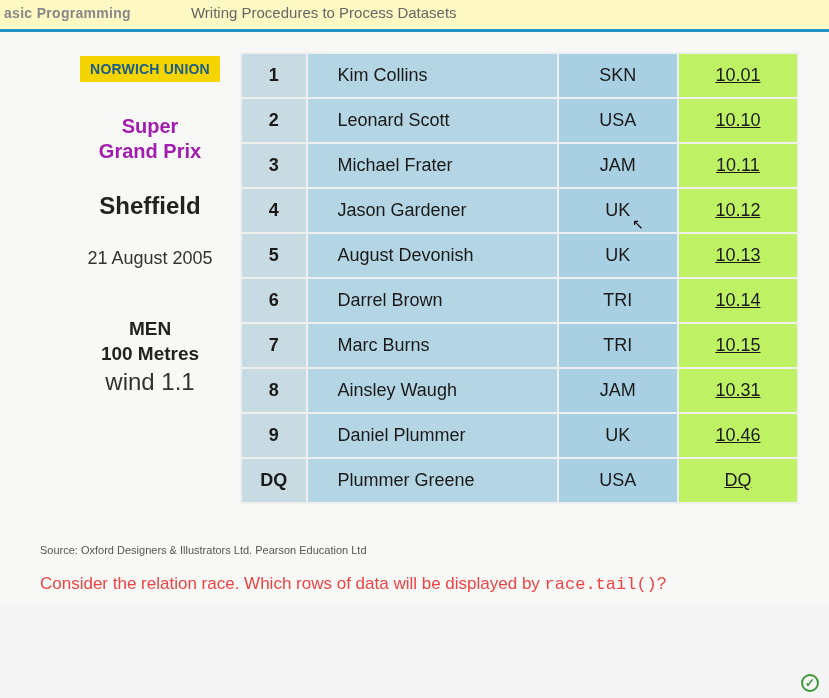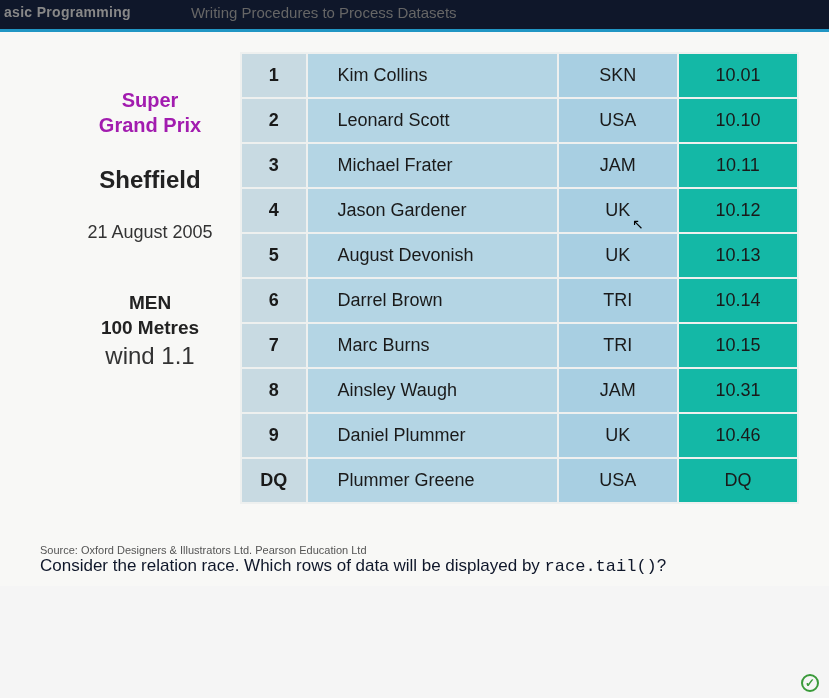--- a/index.html
+++ b/index.html
@@ -5,24 +5,24 @@
     * { box-sizing: border-box; margin: 0; padding: 0; }
     body {
       font-family: Arial, Helvetica, sans-serif;
       background: #f5f5f5;
       width: 829px;
       height: 698px;
       overflow: hidden;
     }
     .topbar {
       display: flex;
-      align-items: flex-start;
+      align-items: center;
       padding: 4px 0 8px 0;
       border-bottom: 3px solid #2196c4;
-      background: #0f172a;
+      background: #fef9c3;
     }
     .topbar-left {
       color: #888;
       font-weight: bold;
       font-size: 14px;
       padding-left: 4px;
       letter-spacing: 0.3px;
     }
     .topbar-right {
       color: #666;
@@ -104,33 +104,35 @@
       background: #b4d5e4;
       padding-left: 30px;
       width: 230px;
     }
     td.country {
       background: #a8cfe2;
       text-align: center;
       width: 110px;
     }
     td.time {
-      background: #14b8a6;
+      background: #bef264;
       text-align: center;
       width: 110px;
+      text-decoration: underline;
     }
     .source {
       font-size: 11px;
       color: #555;
       margin-top: 40px;
       margin-left: -20px;
     }
     .question {
       font-size: 17px;
-      color: #0f172a;
+      color: #ef4444;
+      margin-top: 18px;
       margin-left: -20px;
     }
     .question code {
       font-family: "Courier New", monospace;
       font-size: 17px;
     }
     .cursor {
       position: absolute;
       left: 632px;
       top: 216px;
@@ -158,20 +160,21 @@
 <body>
 
 <div class="topbar">
   <span class="topbar-left">asic Programming</span>
   <span class="topbar-right">Writing Procedures to Process Datasets</span>
 </div>
 
 <div class="content">
   <div class="layout">
     <div class="sidebar">
+      <div class="sponsor-badge">NORWICH UNION</div>
       <div class="event-title">
         <span>Super</span><br>
         <span>Grand Prix</span>
       </div>
       <div class="venue">Sheffield</div>
       <div class="date">21 August 2005</div>
       <div class="category">
         <span>MEN</span><br>
         <span>100 Metres</span>
       </div>

